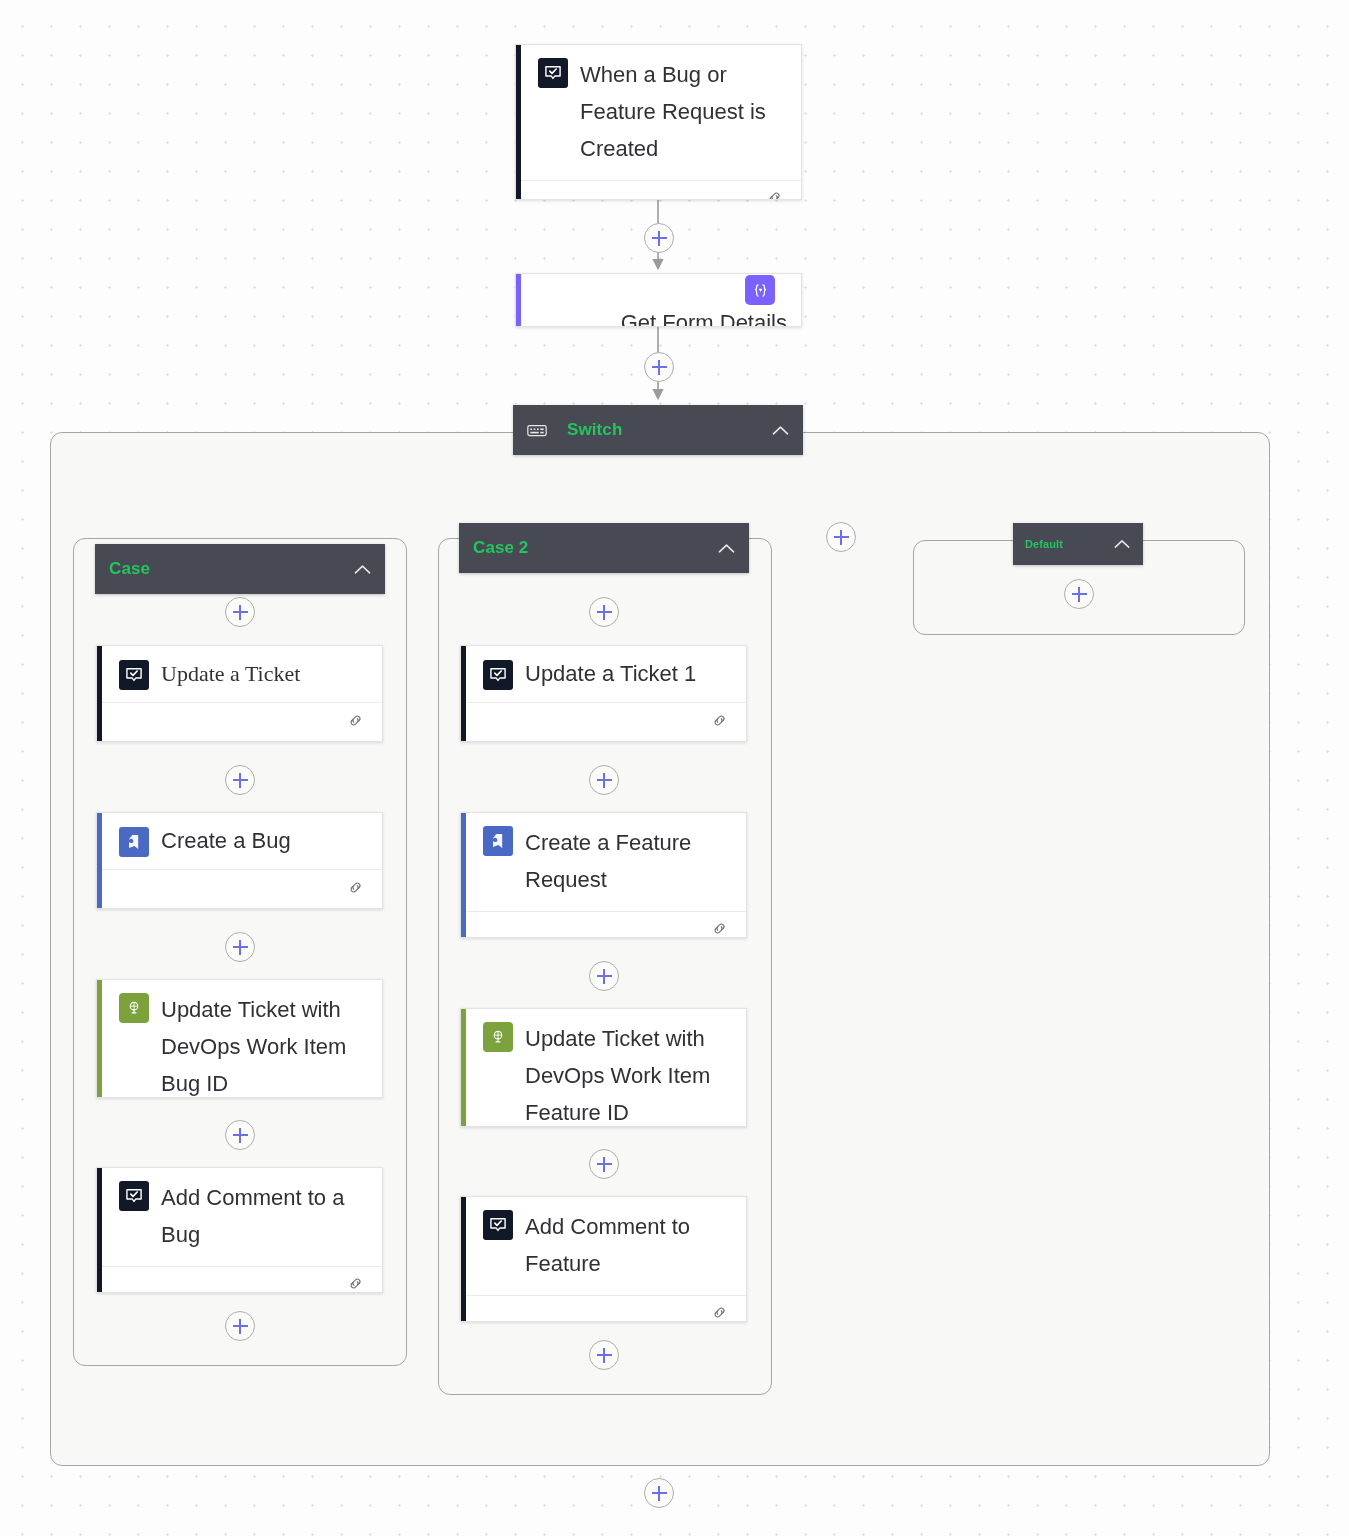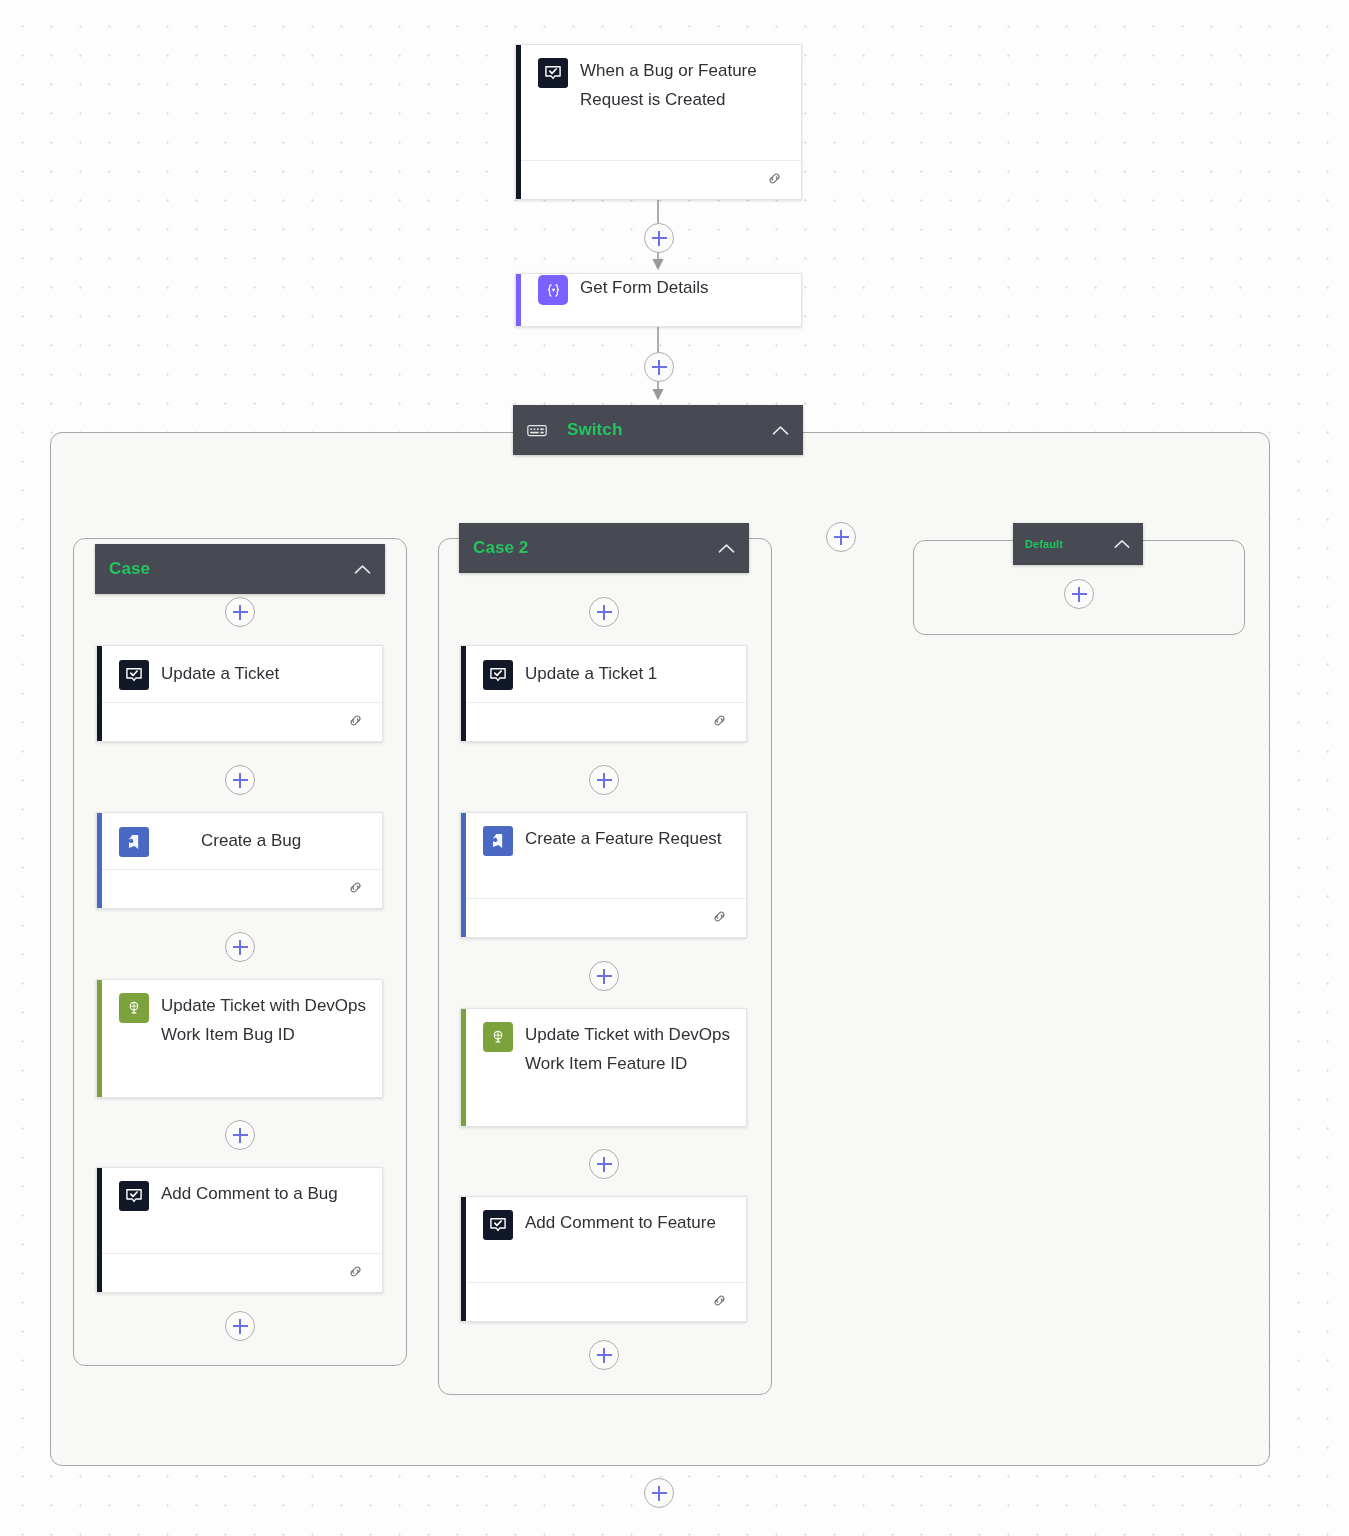--- a/index.html
+++ b/index.html
@@ -83,21 +83,21 @@
     flex:1 1 auto;
   }
   .card .ic{
     flex:0 0 auto;
     width:30px;height:30px;
     border-radius:3px;
     display:flex;align-items:center;justify-content:center;
     margin-right:12px;margin-top:1px;
   }
   .card .label{
-    font-size:17px;color:#2f3136;line-height:1.68;
+    font-size:22px;color:#2f3136;line-height:1.68;
     font-weight:400;
     padding-top:0px;
   }
   .card .footer{
     border-top:1px solid #eaeaea;
     height:38px;
     display:flex;align-items:center;justify-content:flex-end;
     padding-right:18px;
     flex:0 0 auto;
   }
@@ -174,21 +174,21 @@
           <path d="M14.5 9.5a3.6 3.6 0 0 1 0 5l-2.6 2.6a3.6 3.6 0 1 1-5.1-5.1l1.3-1.3" stroke="#6f6f6f" stroke-width="1.6" stroke-linecap="round"></path>
         </svg>
       </span>
     </div>
   </div>
 
   <div class="plus" style="left:644px;top:223px;"></div>
 
   <div class="card nofooter" style="left:515px;top:273px;width:287px;height:54px;">
     <div class="accent" style="background:#7b61ff;"></div>
-    <div class="body" style="align-items:flex-start;padding-top:0;padding-bottom:0;height:54px;">
+    <div class="body" style="align-items:flex-end;padding-top:0;padding-bottom:0;height:54px;flex-direction:column;">
       <div class="ic" style="background:#7b61ff;border-radius:5px;">
         <svg width="19" height="19" viewBox="0 0 24 24" fill="none">
           <path d="M9 5c-2 0-2 2.6-2 3.6S6 11 5 11c1 0 2 .4 2 2.4S7 19 9 19" stroke="#fff" stroke-width="1.6" stroke-linecap="round"></path>
           <path d="M15 5c2 0 2 2.6 2 3.6s1 2.4 2 2.4c-1 0-2 .4-2 2.4S17 19 15 19" stroke="#fff" stroke-width="1.6" stroke-linecap="round"></path>
           <path d="M9.6 9.8h4.8L12 13.8z" fill="#fff"></path>
         </svg>
       </div>
       <div class="label">Get Form Details</div>
     </div>
 
@@ -226,21 +226,21 @@
       <svg width="17" height="11" viewBox="0 0 18 11" fill="none">
           <path d="M1.5 9L9 2l7.5 7" stroke="#e6e6e8" stroke-width="1.7" stroke-linecap="round" stroke-linejoin="round"></path>
         </svg>
     </span>
   </div>
 
   <div class="plus" style="left:225px;top:597px;"></div>
 
   <div class="card" style="left:96px;top:645px;width:287px;height:97px;">
     <div class="accent" style="background:#111827;"></div>
-    <div class="body" style="align-items:center;padding-top:0;padding-bottom:0;height:58px;">
+    <div class="body" style="align-items:center;padding-top:0;padding-bottom:0;height:58px;font-family:Liberation Serif, serif;">
       <div class="ic" style="background:#111827;">
         <svg width="20" height="20" viewBox="0 0 24 24" fill="none">
           <path d="M3.5 4.5h17v11h-6.2l-2.3 3-2.3-3H3.5z" stroke="#fff" stroke-width="1.7" stroke-linejoin="round"></path>
           <path d="M8.2 9.8l2.6 2.6 5-5.2" stroke="#fff" stroke-width="2" stroke-linecap="round" stroke-linejoin="round"></path>
         </svg>
       </div>
       <div class="label">Update a Ticket</div>
     </div>
     <div class="footer">
       <span>
@@ -249,21 +249,21 @@
           <path d="M14.5 9.5a3.6 3.6 0 0 1 0 5l-2.6 2.6a3.6 3.6 0 1 1-5.1-5.1l1.3-1.3" stroke="#6f6f6f" stroke-width="1.6" stroke-linecap="round"></path>
         </svg>
       </span>
     </div>
   </div>
 
   <div class="plus" style="left:225px;top:765px;"></div>
 
   <div class="card" style="left:96px;top:812px;width:287px;height:97px;">
     <div class="accent" style="background:#4a69c4;"></div>
-    <div class="body" style="align-items:center;padding-top:0;padding-bottom:0;height:58px;gap:40px;">
+    <div class="body" style="align-items:center;padding-top:0;padding-bottom:0;height:58px;">
       <div class="ic" style="background:#4a69c4;border-radius:3px;">
         <svg width="20" height="20" viewBox="0 0 24 24" fill="none">
           <path d="M17 3.5v17l-4.6-3.6-6.4 2.4V8.7l4-5.2 7 0z" fill="#fff" opacity="0.95"></path>
           <path d="M10.7 9.4a2.6 2.6 0 1 0-2.3 3.9 2.6 2.6 0 0 0 2.3-3.9z" fill="#4a69c4"></path>
           <path d="M8.3 11.9h3.1" stroke="#4a69c4" stroke-width="1.1"></path>
         </svg>
       </div>
       <div class="label">Create a Bug</div>
     </div>
     <div class="footer">

